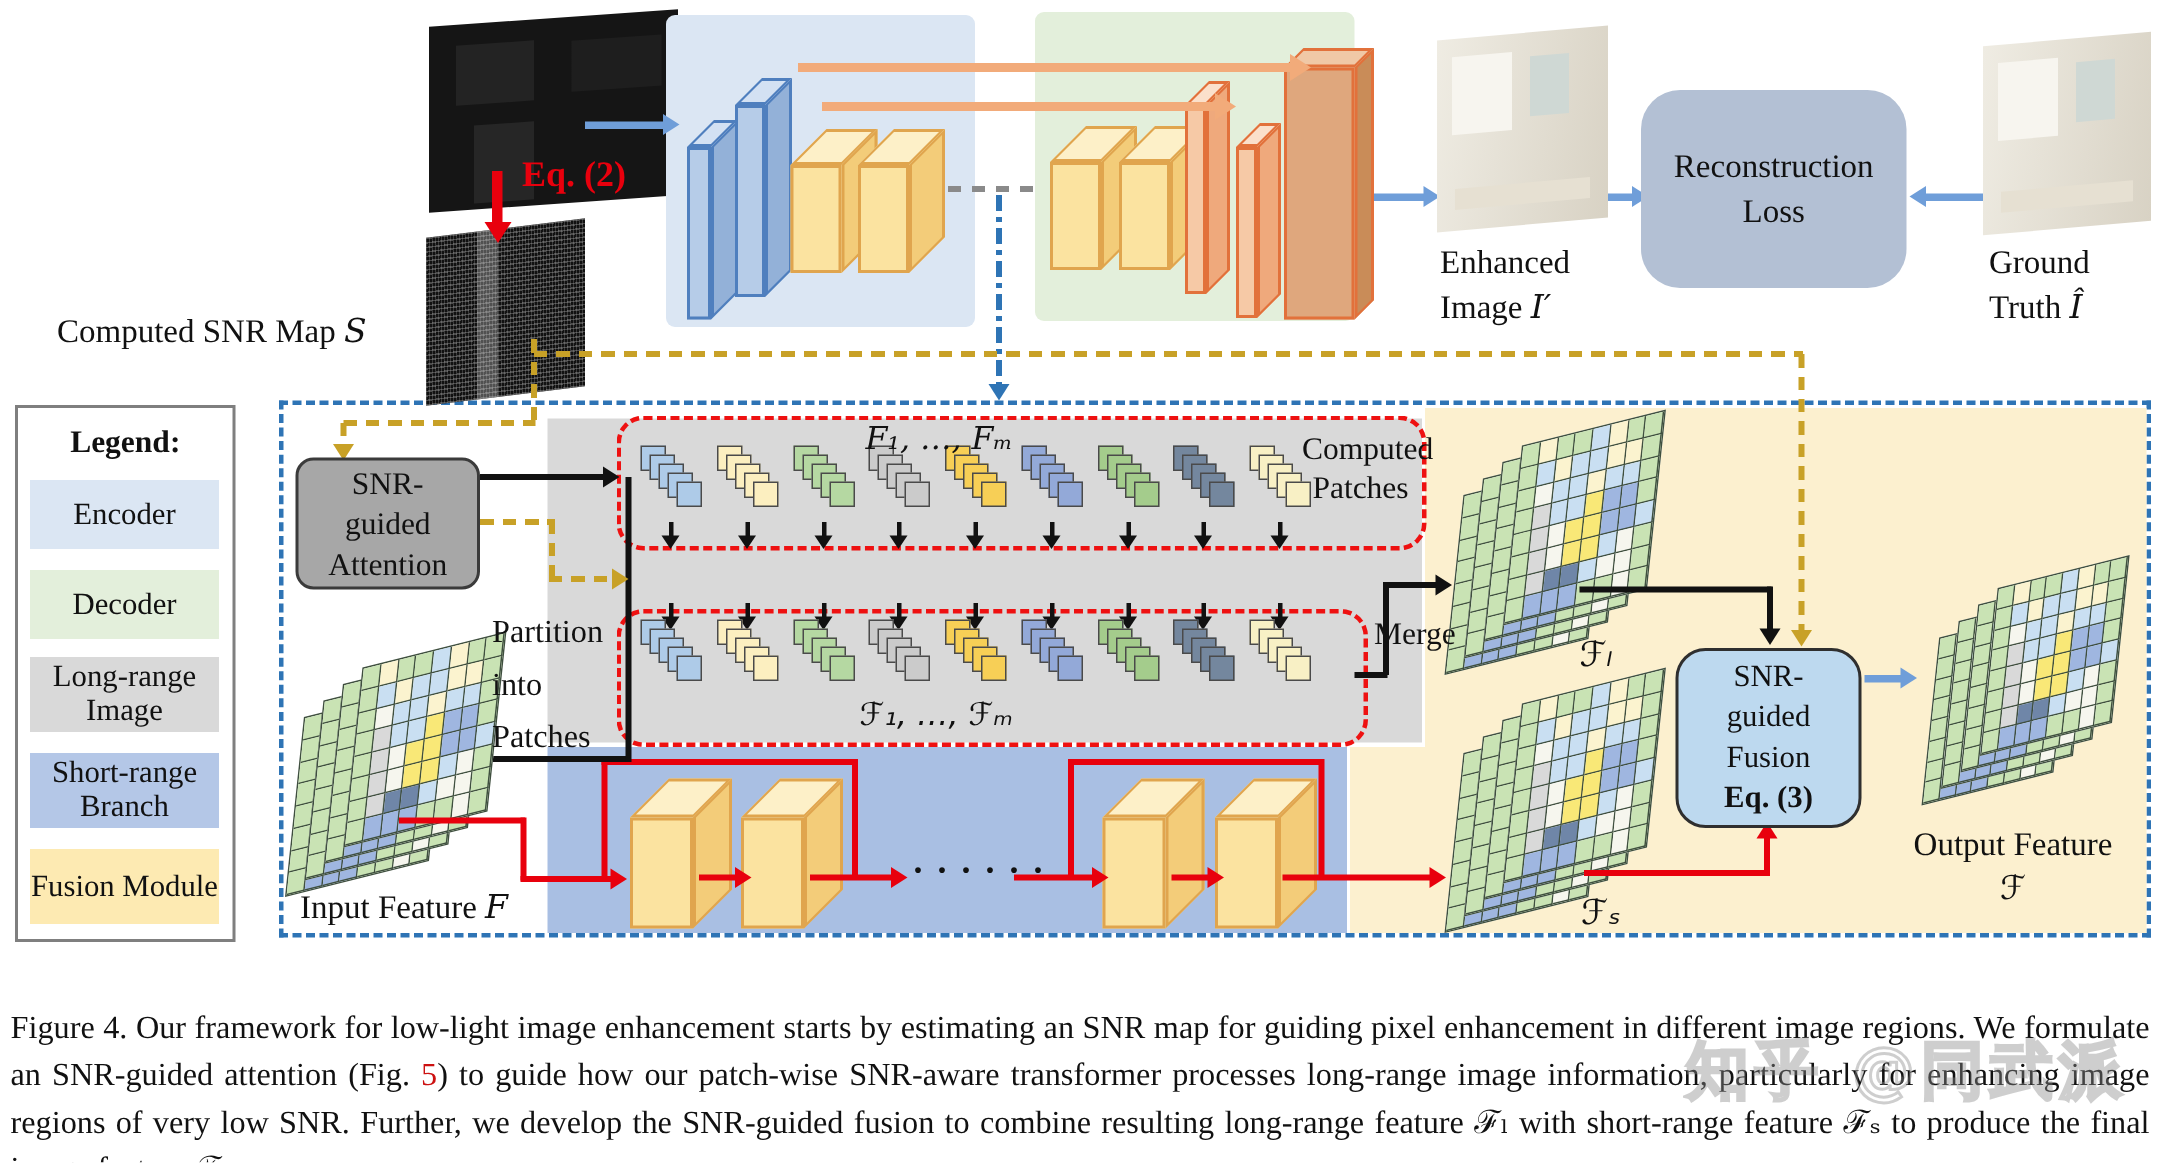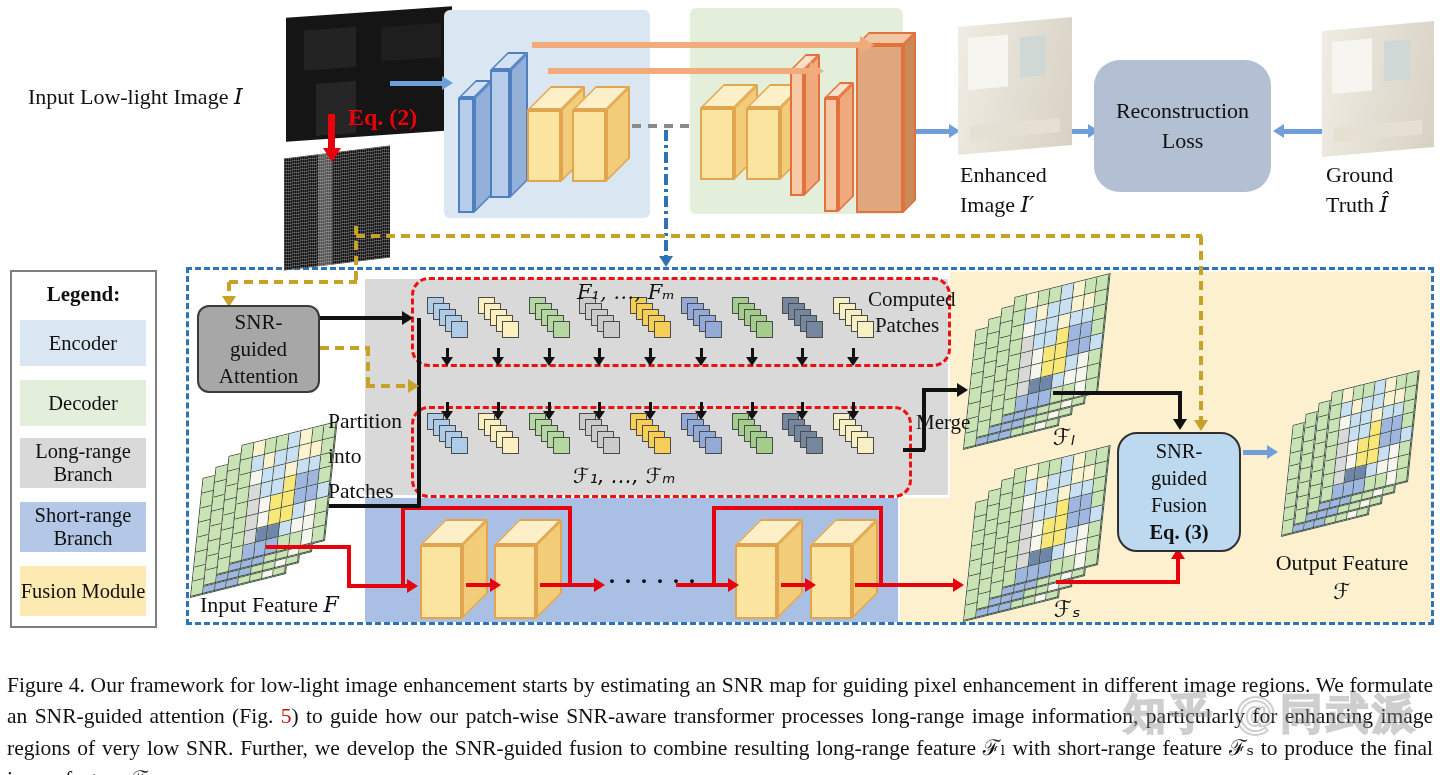--- a/index.html
+++ b/index.html
@@ -66,38 +66,38 @@
   #watermark{position:absolute;left:1124px;top:686px;font-size:42px;font-weight:bold;letter-spacing:4px;
              font-family:"DejaVu Sans",sans-serif;color:transparent;-webkit-text-stroke:2px rgba(140,140,140,.6);
              opacity:.7;z-index:20;white-space:nowrap;}
   .boxtext{text-align:center;}
 </style>
 </head>
 <body>
 
 <div id="page">
 
-  <div class="lbl" style="left:28px;top:84px;font-size:22px;">
-    <span>Input Low-light Image </span><span class="math">I</span>
-  </div>
 
   <div class="thumb" style="left:286px;top:12px;width:166px;height:124px;transform:skewY(-4deg);background:#151515;
               background-image:linear-gradient(#232323,#232323),linear-gradient(#1e1e1e,#1e1e1e),linear-gradient(#262626,#262626);
               background-size:52px 40px,60px 34px,40px 52px;background-position:18px 14px,95px 16px,30px 68px;background-repeat:no-repeat;"></div>
 
   <i class="ln" style="left:328px;top:114px;width:7px;height:36px;background:#e8000d;z-index:9;"></i>
   <i class="tri red d" style="left:323px;top:148px;border-width:14px 9px 0 9px;z-index:9;"></i>
   <div class="lbl" style="left:348px;top:104px;font-size:24px;font-weight:bold;color:#e8000d;z-index:9;">Eq. (2)</div>
 
   <div class="thumb" style="left:284px;top:152px;width:106px;height:112px;transform:skewY(-7deg);background:#111;
               background-image:repeating-linear-gradient(0deg,rgba(210,210,210,.30) 0 1px,transparent 1px 3px),
                                repeating-linear-gradient(90deg,rgba(190,190,190,.25) 0 1px,transparent 1px 2px),
                                linear-gradient(rgba(200,200,200,.35),rgba(200,200,200,.35));
               background-size:auto,auto,14px 112px;background-position:0 0,0 0,34px 0;background-repeat:repeat,repeat,no-repeat;z-index:5;"></div>
 
+  <div class="lbl" style="left:38px;top:208px;font-size:22px;">
+    <span>Computed SNR Map </span><span class="math">S</span>
+  </div>
 
   <div class="region" style="left:444px;top:10px;width:206px;height:208px;background:#dbe6f3;"></div>
   <div class="region" style="left:690px;top:8px;width:213px;height:206px;background:#e3efdb;"></div>
 
   <div class="b3d" style="left:458px;top:98px;width:16px;height:115px;--d:18px;--face:#b6cce8;--topc:#d3e1f3;--side:#93b1d8;--edge:#4f7fbe;z-index:3;">
       <i class="t"></i>
       <i class="s"></i>
       <i class="f"></i>
     </div>
   <div class="b3d" style="left:490px;top:70px;width:20px;height:128px;--d:18px;--face:#b6cce8;--topc:#d3e1f3;--side:#93b1d8;--edge:#4f7fbe;z-index:3;">
@@ -191,21 +191,21 @@
 
   <div id="legendbox">
     <div class="lgtitle">Legend:</div>
     <div class="lgitem" style="top: 48px; height: 46px; font-size: 20.5px; background: rgb(219, 230, 243);">
         <span>Encoder</span>
       </div>
     <div class="lgitem" style="top: 108px; height: 46px; font-size: 20.5px; background: rgb(227, 239, 219);">
         <span>Decoder</span>
       </div>
     <div class="lgitem" style="top: 166px; height: 50px; font-size: 20.5px; background: rgb(217, 217, 217);">
-        <span>Long-range Branch</span>
+        <span>Long-range Image</span>
       </div>
     <div class="lgitem" style="top: 230px; height: 50px; font-size: 20.5px; background: rgb(180, 199, 231);">
         <span>Short-range Branch</span>
       </div>
     <div class="lgitem" style="top: 294px; height: 50px; font-size: 20.5px; background: rgb(253, 234, 178);">
         <span>Fusion Module</span>
       </div>
   </div>
 
   <div class="abs" style="left:186px;top:267px;width:1248px;height:358px;border:3px dashed #2e74b5;box-sizing:border-box;background:#fff;z-index:1;"></div>

